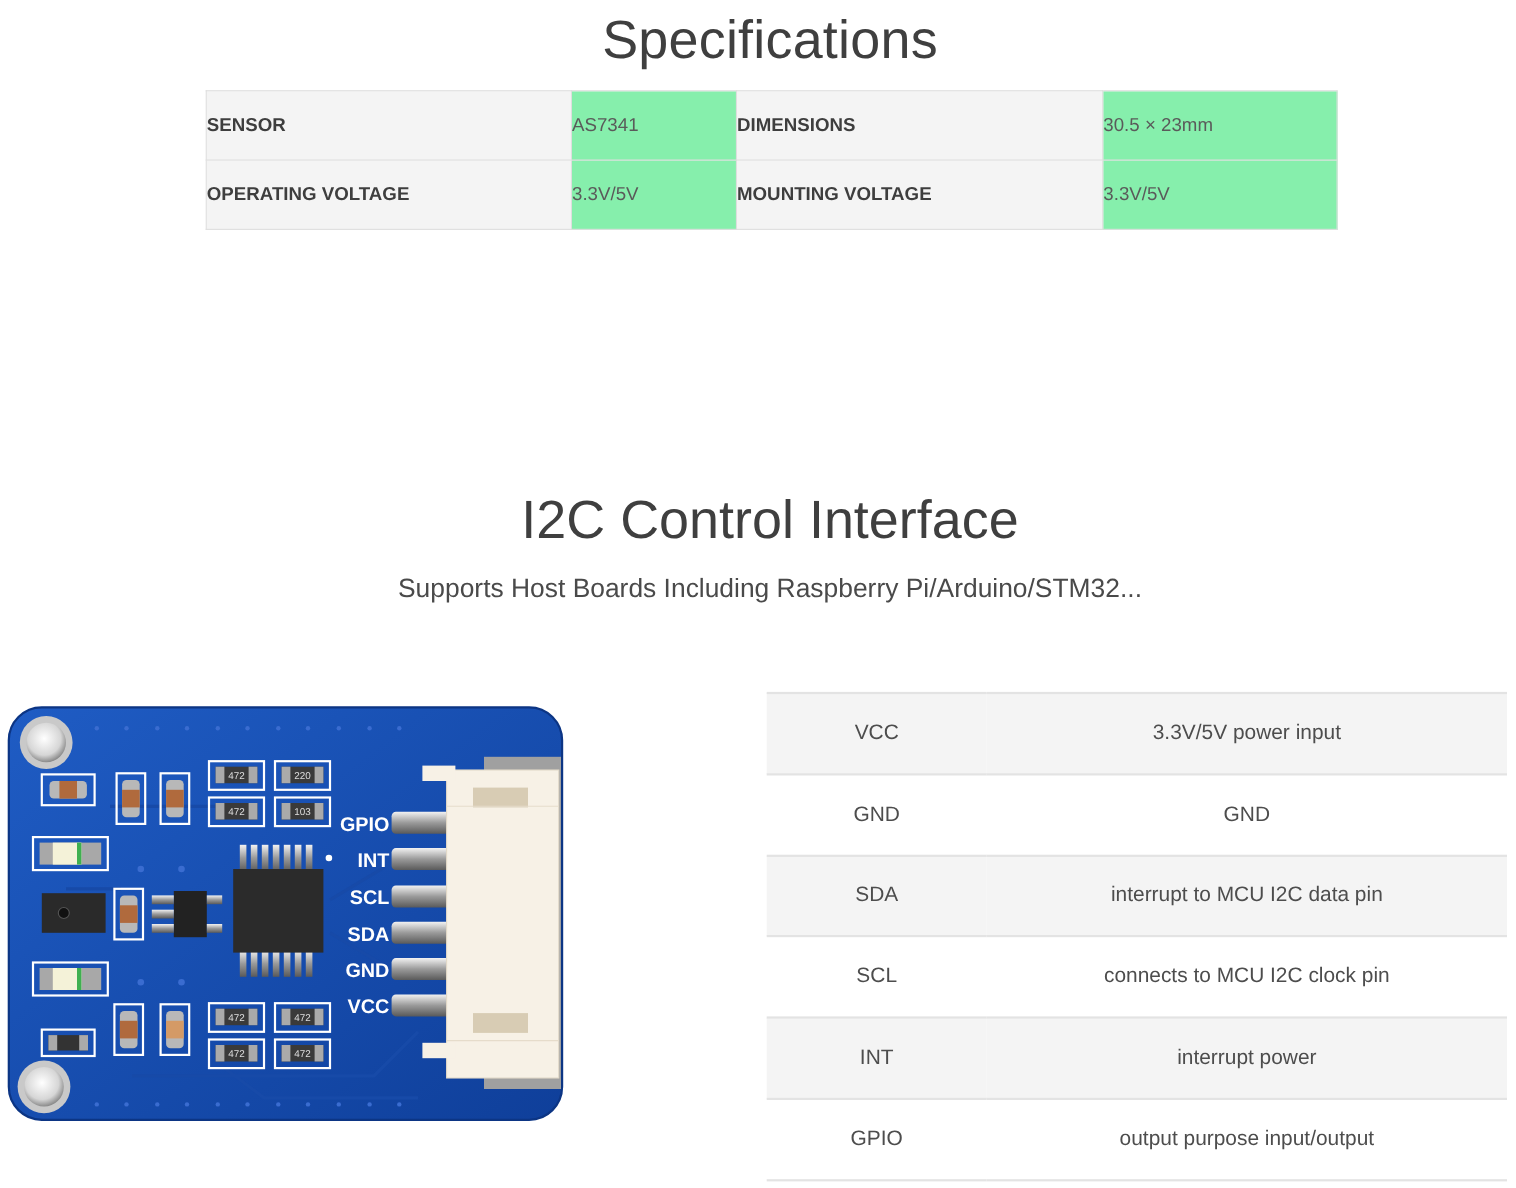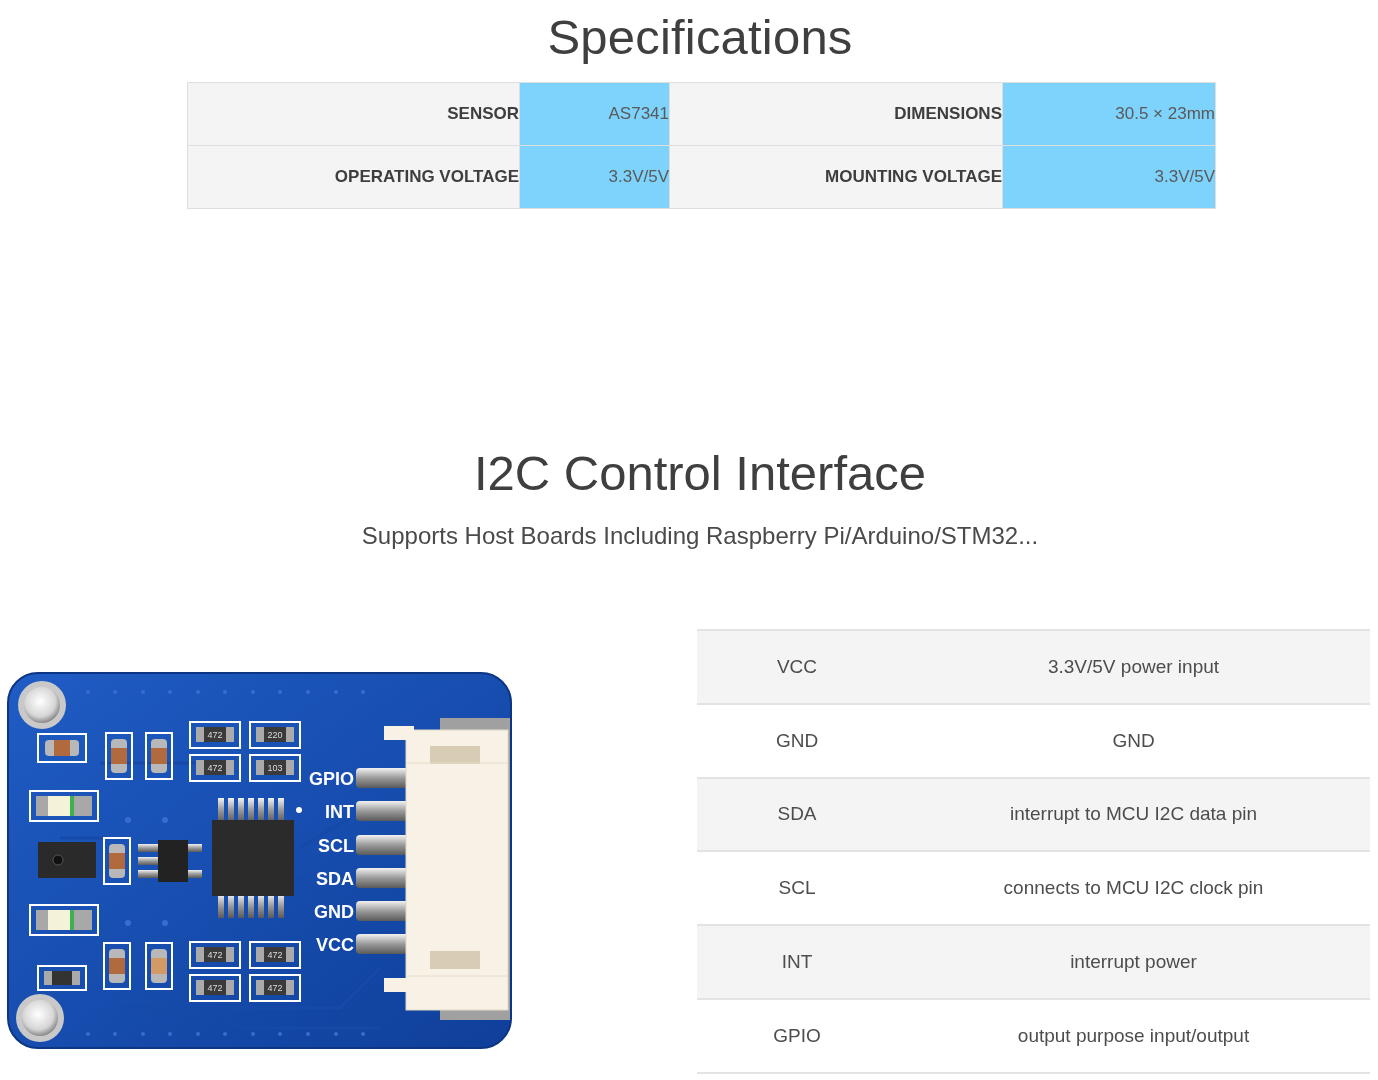--- a/index.html
+++ b/index.html
@@ -13,39 +13,39 @@
   #spec-title { top: 9px; font-size: 49px; letter-spacing: 0.2px; }
   #i2c-title { top: 445px; font-size: 49px; }
   #i2c-subtitle { top: 522px; font-size: 24px; color: #4a4a4a; }
 
   
   .spec-table {
     position: absolute; left: 187px; top: 82px; width: 1028px;
     border-collapse: collapse; table-layout: fixed;
   }
   .spec-table td {
-    height: 63px; border: 1px solid #dedede; text-align: right; vertical-align: middle;
+    height: 63px; border: 1px solid #dedede; text-align: left; vertical-align: middle;
     font-size: 17px;
   }
   .spec-table td.label { background: #f4f4f4; font-weight: bold; color: #3e3e3e; }
-  .spec-table td.value { background: #7dd3fc; color: #5a5a5a; }
+  .spec-table td.value { background: #86efac; color: #5a5a5a; }
 
   
   .pin-table {
     position: absolute; left: 697px; top: 629px; width: 673px;
     border-collapse: collapse; table-layout: fixed;
   }
   .pin-table tr { border-top: 2px solid #e3e3e3; }
   .pin-table tr:last-child { border-bottom: 2px solid #e3e3e3; }
   .pin-table tr.shaded td { background: #f4f4f4; }
   .pin-table td { height: 73.8px; font-size: 19px; color: #4d4d4d; text-align: center; vertical-align: middle; }
   .pin-table td.pin { width: 200px; }
 
   
-  .board-wrap { position: absolute; left: 0; top: 666px; width: 520px; height: 390px; }
+  .board-wrap { position: absolute; left: 0; top: 636px; width: 520px; height: 390px; }
 </style>
 </head>
 <body>
 
 <h1 id="spec-title" class="h-title">Specifications</h1>
 
 <table class="spec-table">
   <colgroup>
     <col style="width:332px">
       <col style="width:150px">

